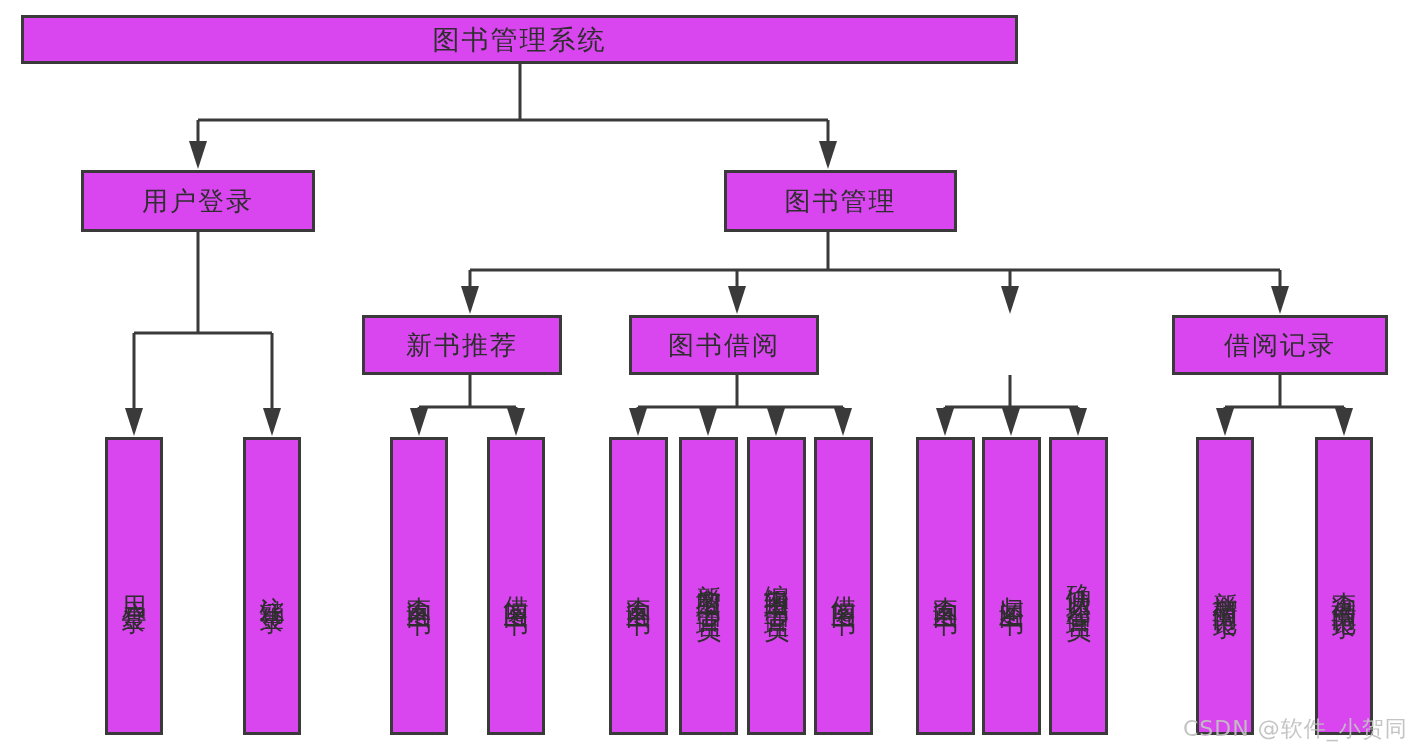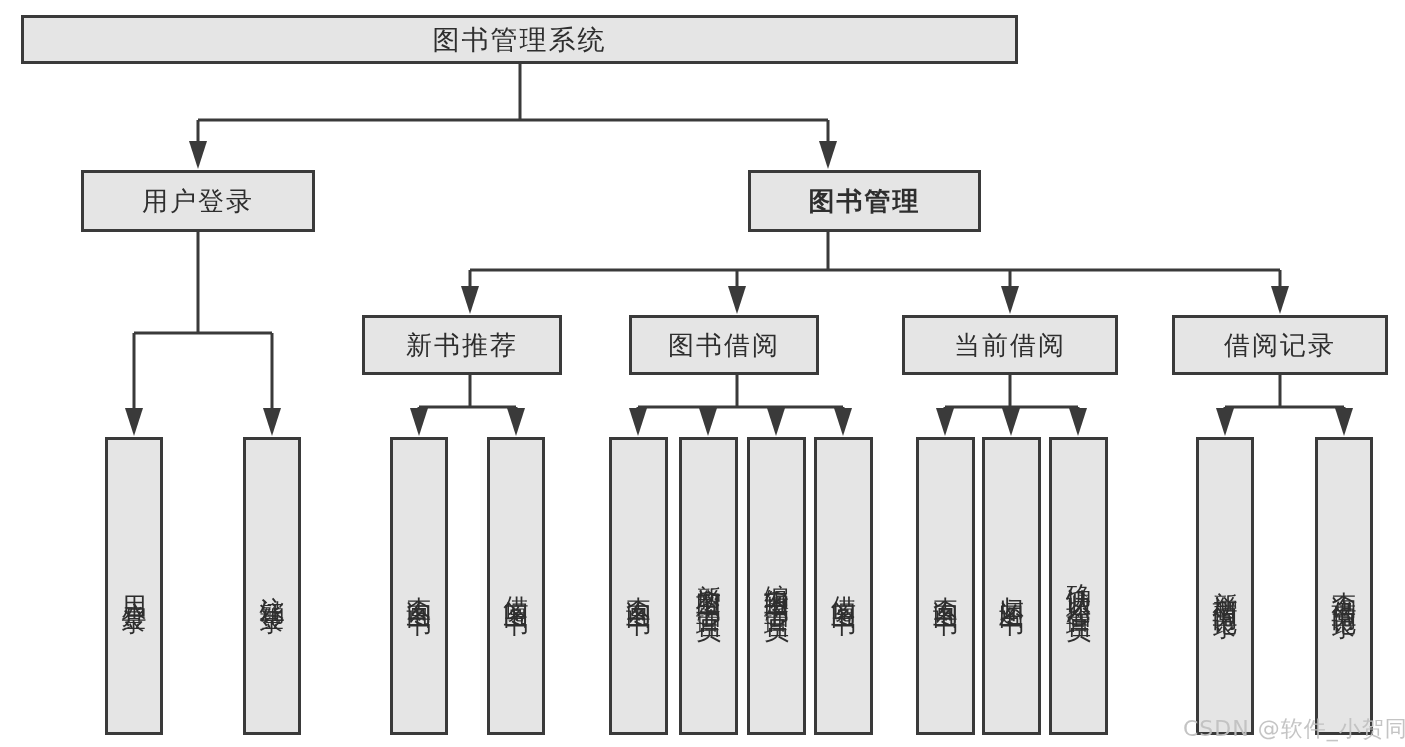--- a/index.html
+++ b/index.html
@@ -19,21 +19,21 @@
     position: absolute;
     left: 0;
     top: 0;
     width: 1405px;
     height: 747px;
   }
   .box {
     position: absolute;
     box-sizing: border-box;
     border: 3px solid #3a3a3a;
-    background: #e5e5e5;
+    background: #d946ef;
     display: flex;
     align-items: center;
     justify-content: center;
     color: #2e2e2e;
   }
   .h-label {
     font-size: 26px;
     letter-spacing: 2px;
     white-space: nowrap;
   }
@@ -109,32 +109,29 @@
     </g>
   </svg>
 
   <div class="box" style="left:21px; top:15px; width:997px; height:49px;">
     <span class="root-label">图书管理系统</span>
   </div>
 
   <div class="box" style="left:81px; top:170px; width:234px; height:62px;">
     <span class="h-label">用户登录</span>
   </div>
-  <div class="box" style="left:748px; top:170px; width:233px; height:62px;font-weight:bold;">
+  <div class="box" style="left:724px; top:170px; width:233px; height:62px;">
     <span class="h-label">图书管理</span>
   </div>
 
   <div class="box" style="left:362px; top:315px; width:200px; height:60px;">
     <span class="h-label">新书推荐</span>
   </div>
   <div class="box" style="left:629px; top:315px; width:190px; height:60px;">
     <span class="h-label">图书借阅</span>
-  </div>
-  <div class="box" style="left:902px; top:315px; width:216px; height:60px;">
-    <span class="h-label">当前借阅</span>
   </div>
   <div class="box" style="left:1172px; top:315px; width:216px; height:60px;align-items:center;">
     <span class="h-label">借阅记录</span>
   </div>
 
   <div class="box leaf" style="left:105px; top:437px; width:58px; height:298px;">
     <span>用户登录</span>
   </div>
   <div class="box leaf" style="left:243px; top:437px; width:58px; height:298px;">
     <span>注销登录</span>

